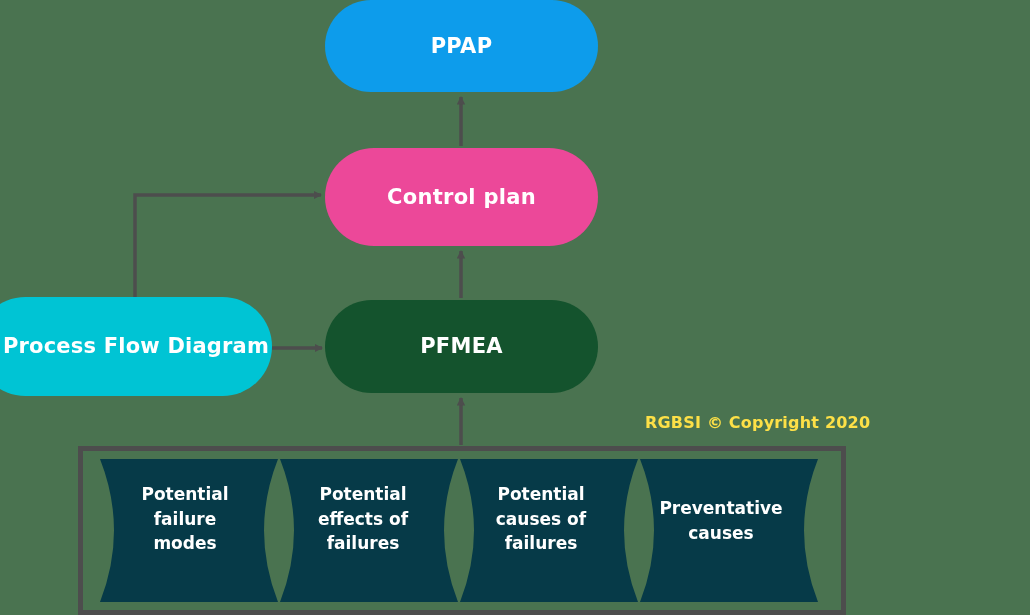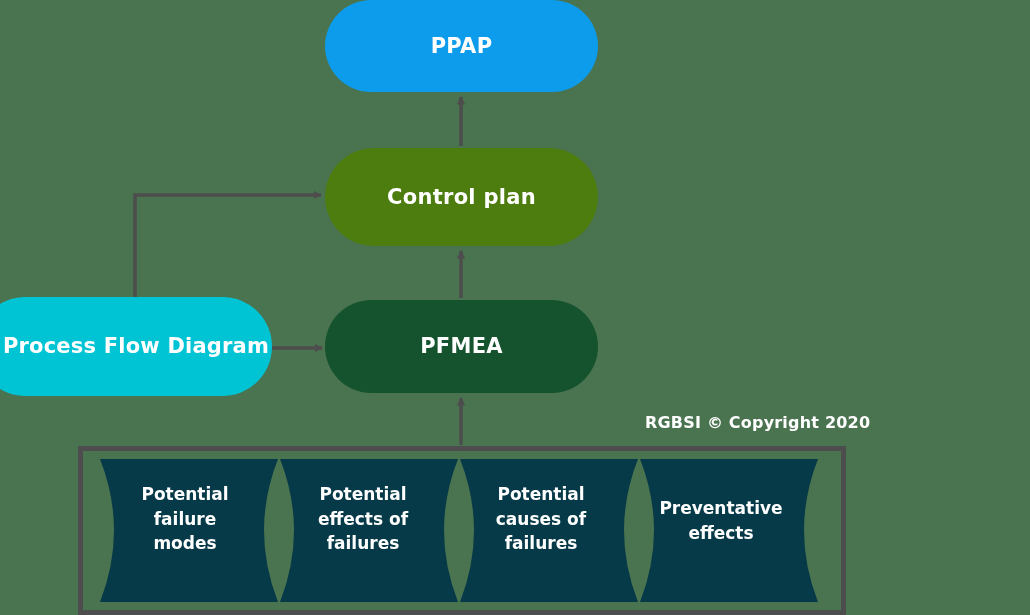--- a/index.html
+++ b/index.html
@@ -42,21 +42,21 @@
     background: #0d9ceb;
     font-size: 21px;
     letter-spacing: 0.3px;
   }
   #node-control-plan {
     left: 325px;
     top: 148px;
     width: 273px;
     height: 98px;
     border-radius: 49px;
-    background: #4d7c0f;
+    background: #ec4899;
     font-size: 21px;
     letter-spacing: 0.3px;
   }
   #node-pfmea {
     left: 325px;
     top: 300px;
     width: 273px;
     height: 93px;
     border-radius: 47px;
     background: #14532d;
@@ -73,21 +73,21 @@
     font-size: 21px;
     padding-left: 24px;
     letter-spacing: 0.2px;
   }
   #copyright {
     position: absolute;
     left: 645px;
     top: 413px;
     font-size: 16px;
     font-weight: bold;
-    color: #ffffff;
+    color: #fde047;
     letter-spacing: 0.2px;
     white-space: nowrap;
   }
   #fmea-box {
     position: absolute;
     left: 78px;
     top: 446px;
     width: 768px;
     height: 169px;
     border: 5px solid #4d4d4d;
@@ -172,15 +172,15 @@
   <div class="chev-label" id="chev-label-0" style="white-space:pre-line;">Potential
 failure
 modes</div>
   <div class="chev-label" id="chev-label-1" style="white-space:pre-line;">Potential
 effects of
 failures</div>
   <div class="chev-label" id="chev-label-2" style="white-space:pre-line;">Potential
 causes of
 failures</div>
   <div class="chev-label" id="chev-label-3" style="white-space:pre-line;">Preventative
-effects</div>
+causes</div>
 
 </div>
 
 </body></html>

